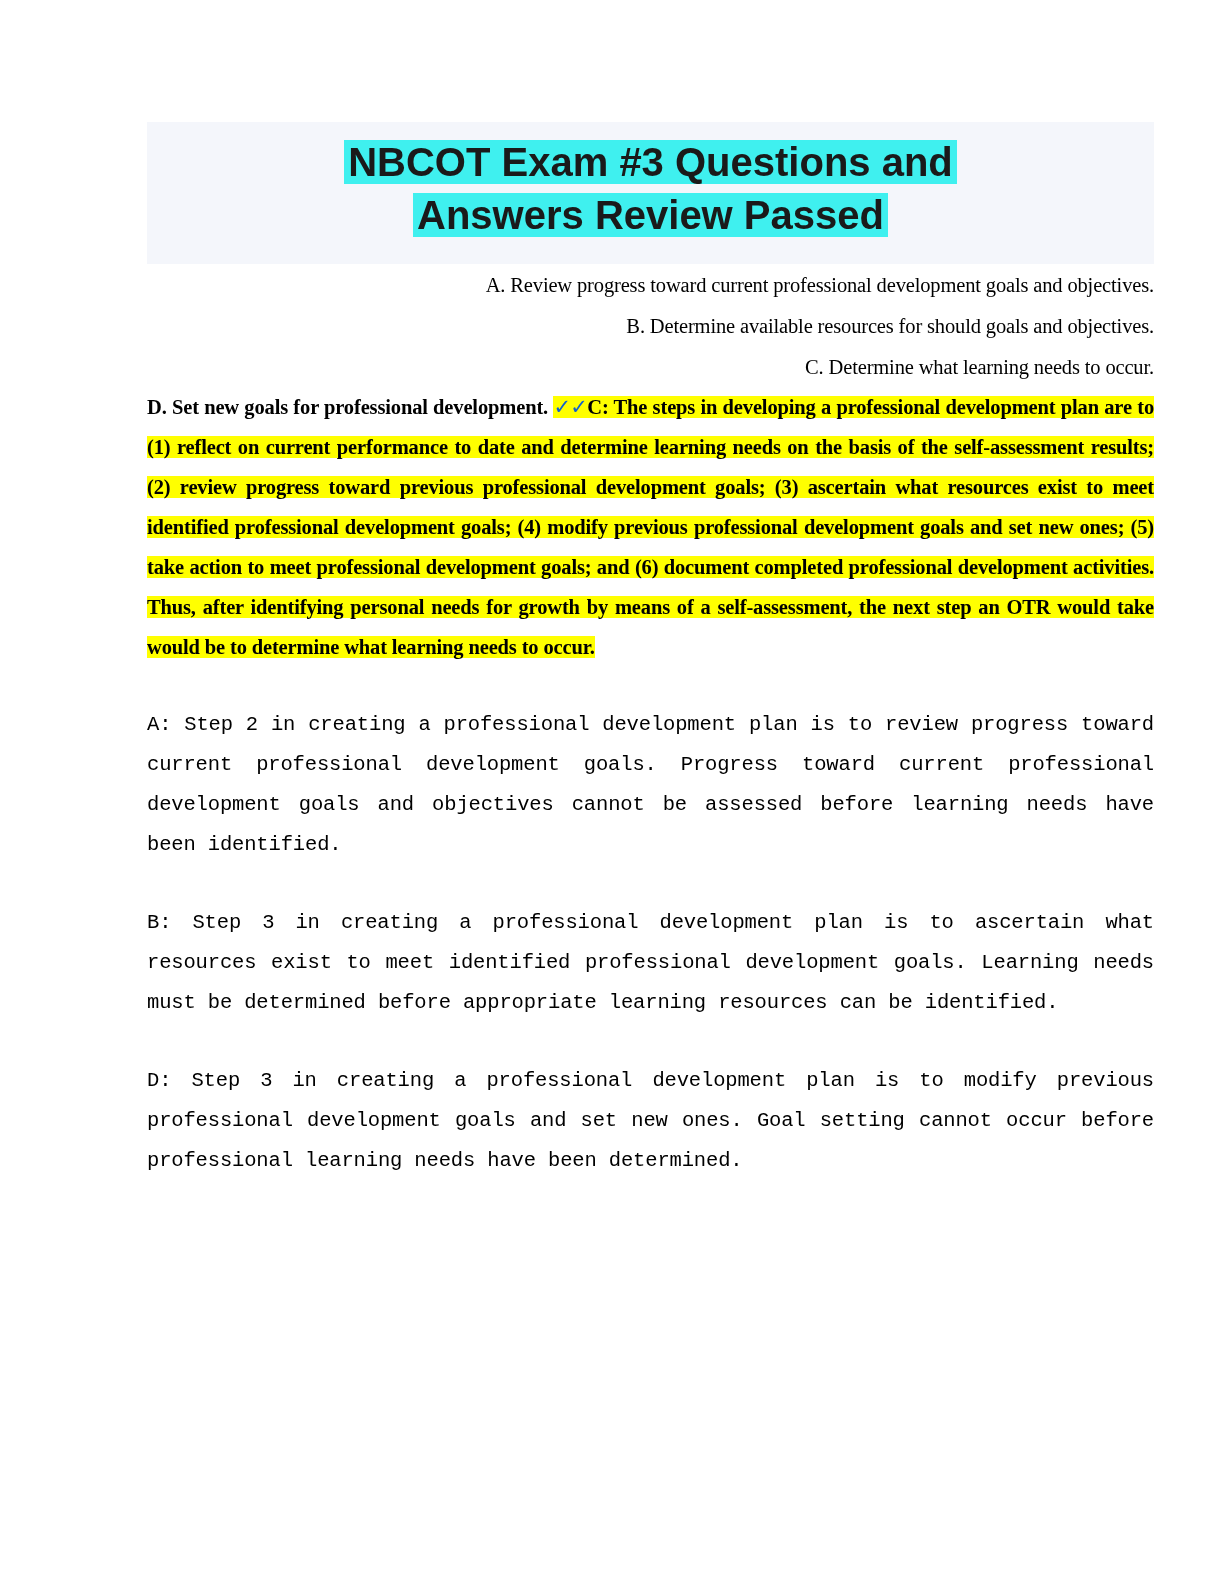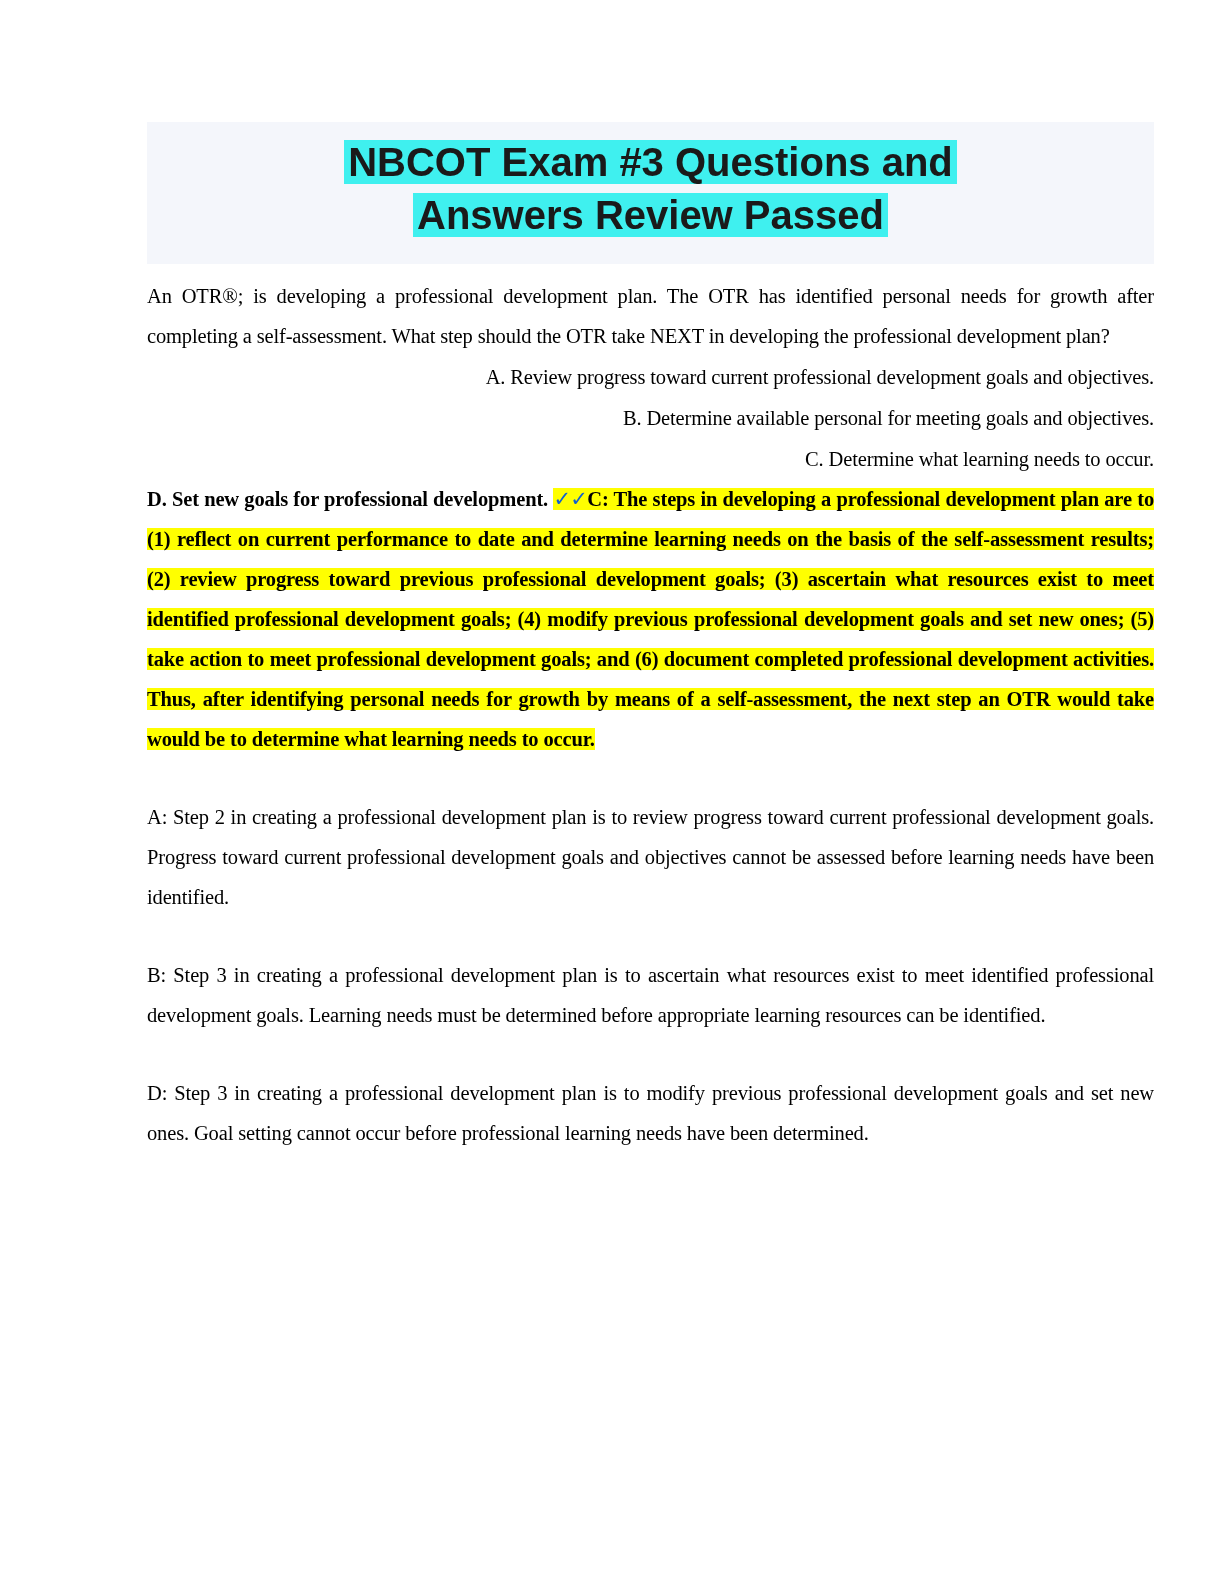--- a/index.html
+++ b/index.html
@@ -69,41 +69,41 @@
   }
   .checks {
     font-family: "DejaVu Sans", sans-serif;
     font-size: 21px;
     color: #1060d0;
     letter-spacing: -1px;
   }
   .para {
     margin-top: 0;
     text-align: justify;
+    font-family: Liberation Mono, monospace;
   }
   .rationale {
     margin-top: 38px;
   }
 </style>
 </head>
 <body>
 
 <div class="page">
 
   <div class="title-block">
     <div class="title-wrap">
       <span class="title-line">NBCOT Exam #3 Questions and</span><br>
       <span class="title-line">Answers Review Passed</span>
     </div>
   </div>
 
-  <p class="body-text q-intro">An OTR®; is developing a professional development plan. The OTR has identified personal needs for growth after completing a self-assessment. What step should the OTR take NEXT in developing the professional development plan?</p>
 
   <p class="body-text opt">A. Review progress toward current professional development goals and objectives.</p>
-  <p class="body-text opt">B. Determine available personal for meeting goals and objectives.</p>
+  <p class="body-text opt">B. Determine available resources for should goals and objectives.</p>
   <p class="body-text opt">C. Determine what learning needs to occur.</p>
 
   <p class="body-text opt-d"><span>D. Set new goals for professional development. </span><span class="hl"><span class="checks">✓✓</span><span>C: The steps in developing a professional development plan are to (1) reflect on current performance to date and determine learning needs on the basis of the self-assessment results; (2) review progress toward previous professional development goals; (3) ascertain what resources exist to meet identified professional development goals; (4) modify previous professional development goals and set new ones; (5) take action to meet professional development goals; and (6) document completed professional development activities. Thus, after identifying personal needs for growth by means of a self-assessment, the next step an OTR would take would be to determine what learning needs to occur.</span></span></p>
 
   <p class="body-text para rationale">A: Step 2 in creating a professional development plan is to review progress toward current professional development goals. Progress toward current professional development goals and objectives cannot be assessed before learning needs have been identified.</p>
   <p class="body-text para rationale">B: Step 3 in creating a professional development plan is to ascertain what resources exist to meet identified professional development goals. Learning needs must be determined before appropriate learning resources can be identified.</p>
   <p class="body-text para rationale">D: Step 3 in creating a professional development plan is to modify previous professional development goals and set new ones. Goal setting cannot occur before professional learning needs have been determined.</p>
 
 </div>
 

